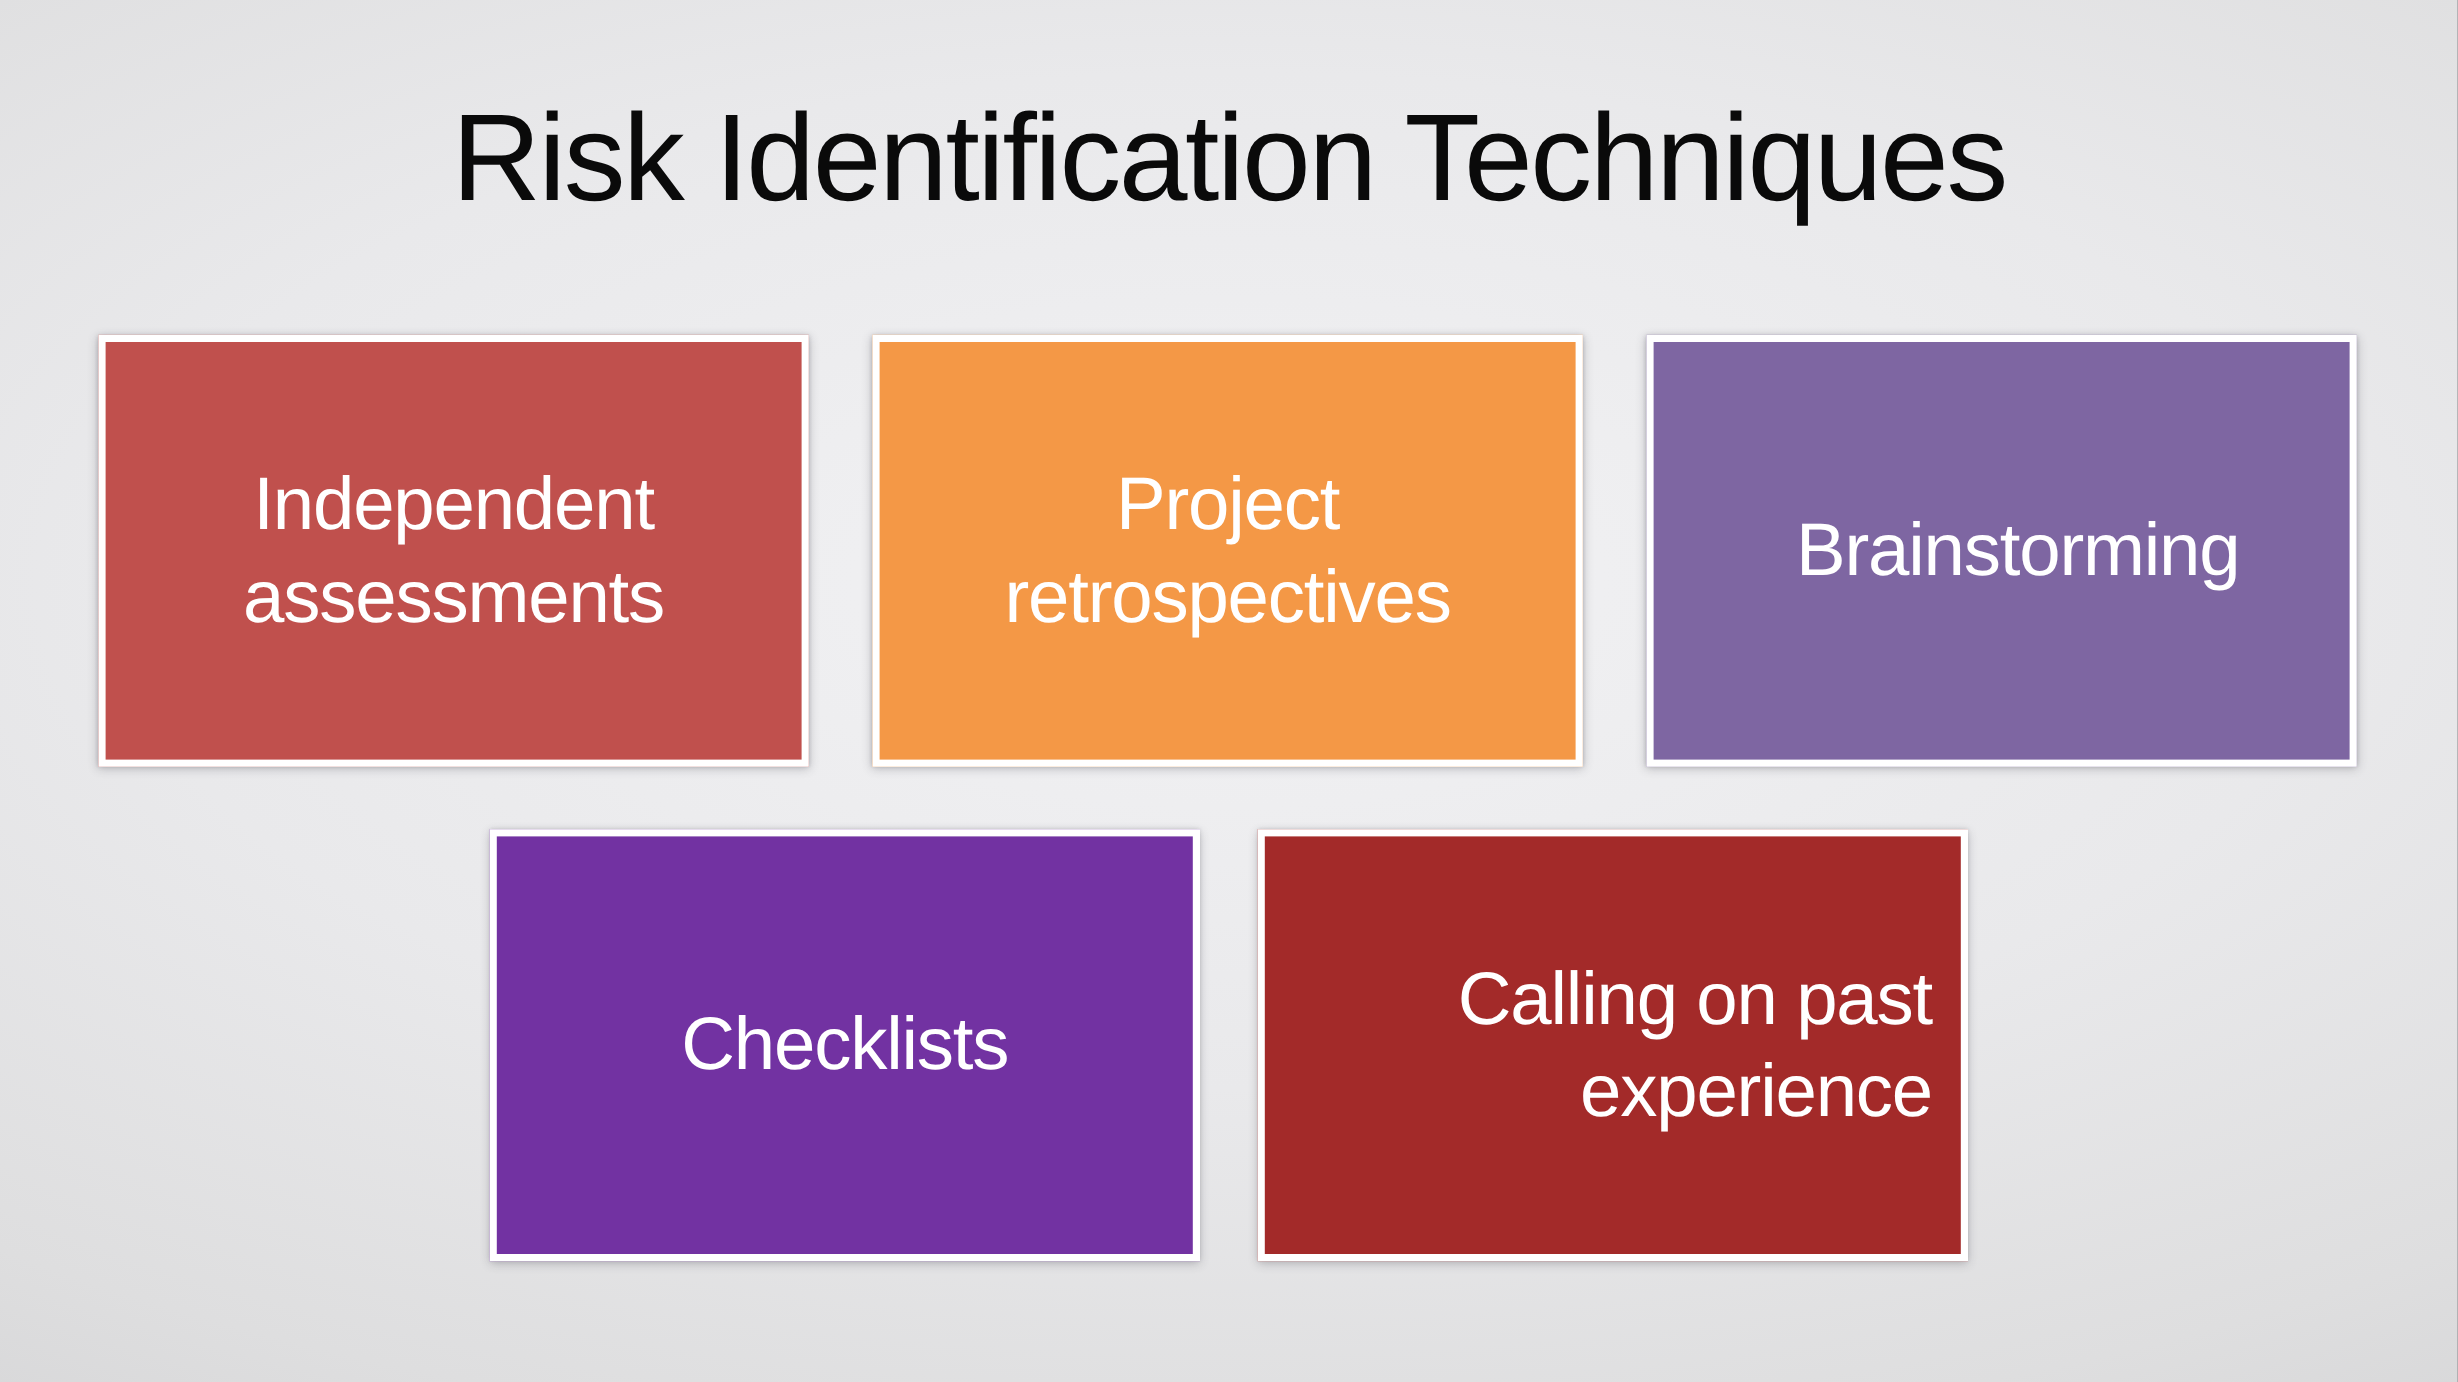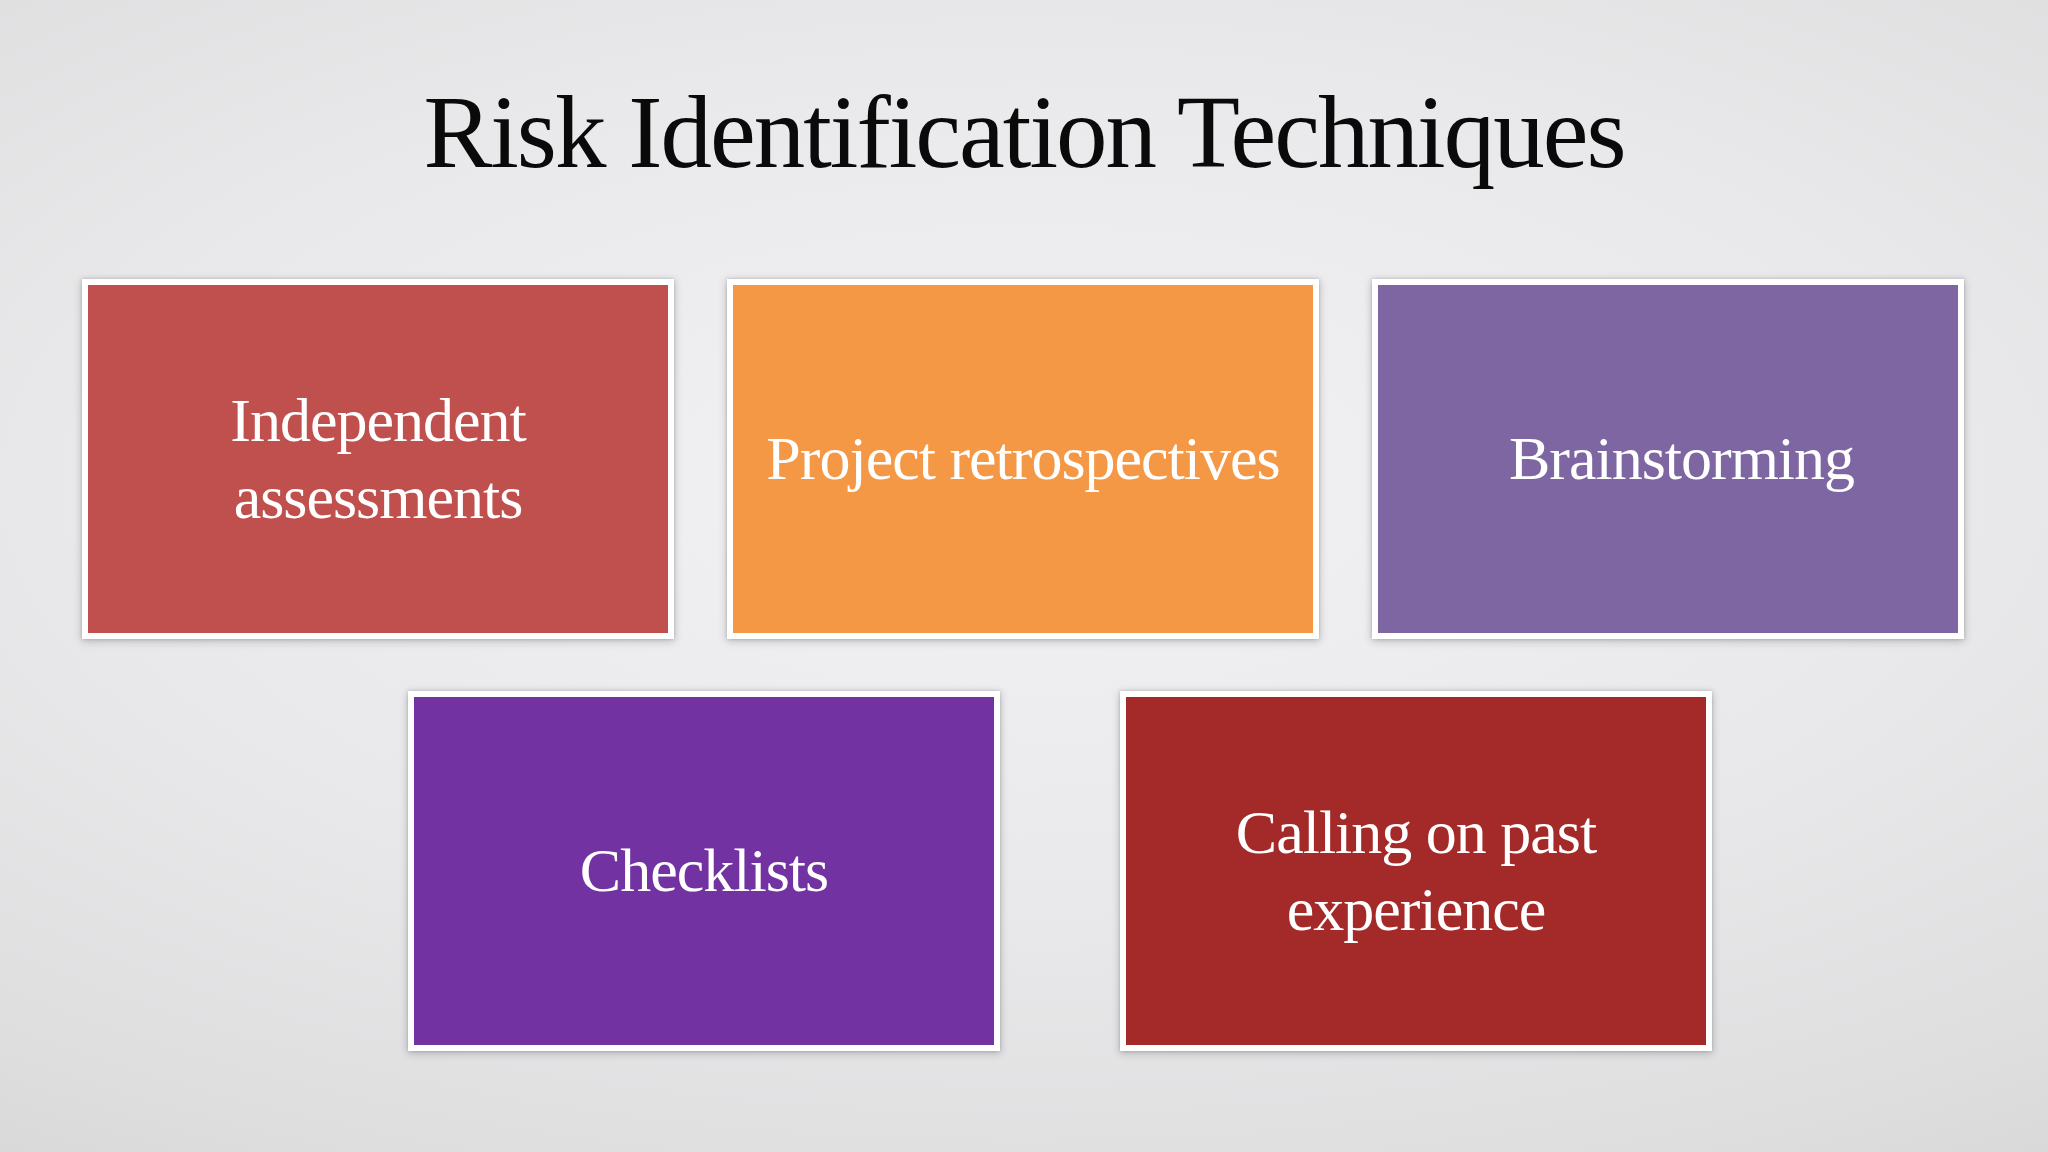--- a/index.html
+++ b/index.html
@@ -7,21 +7,21 @@
     padding: 0;
     background: #9a9a9e;
   }
   .slide {
     position: relative;
     width: 2048px;
     height: 1152px;
     overflow: hidden;
     background: radial-gradient(ellipse 130% 105% at 50% 42%,
                 #f2f2f4 0%, #e9e9eb 35%, #dededf 60%, #cfcfd1 82%, #c3c3c5 100%);
-    font-family: Liberation Serif, serif;
+    font-family: Liberation Sans, sans-serif;
   }
   .slide-title {
     position: absolute;
     top: 68px;
     left: 0;
     width: 100%;
     margin: 0;
     text-align: center;
     font-size: 103px;
     line-height: 1.25;
@@ -49,21 +49,21 @@
     letter-spacing: -1px;
     font-weight: 400;
     color: #ffffff;
   }
   .row1 { top: 279px; }
   .row2 { top: 691px; }
   .pos-1 { left: 82px; }
   .pos-2 { left: 727px; }
   .pos-3 { left: 1372px; padding-left: 27px; }
   .pos-4 { left: 408px; }
-  .pos-5 { left: 1120px; }
+  .pos-5 { left: 1048px; text-align: right; }
 </style>
 </head>
 <body>
 
 <div class="slide">
 
   <h1 class="slide-title">Risk Identification Techniques</h1>
 
   <div class="tech-box row1 pos-1" style="background-color: rgb(192, 80, 77);">
     <span class="box-label">Independent assessments</span>

